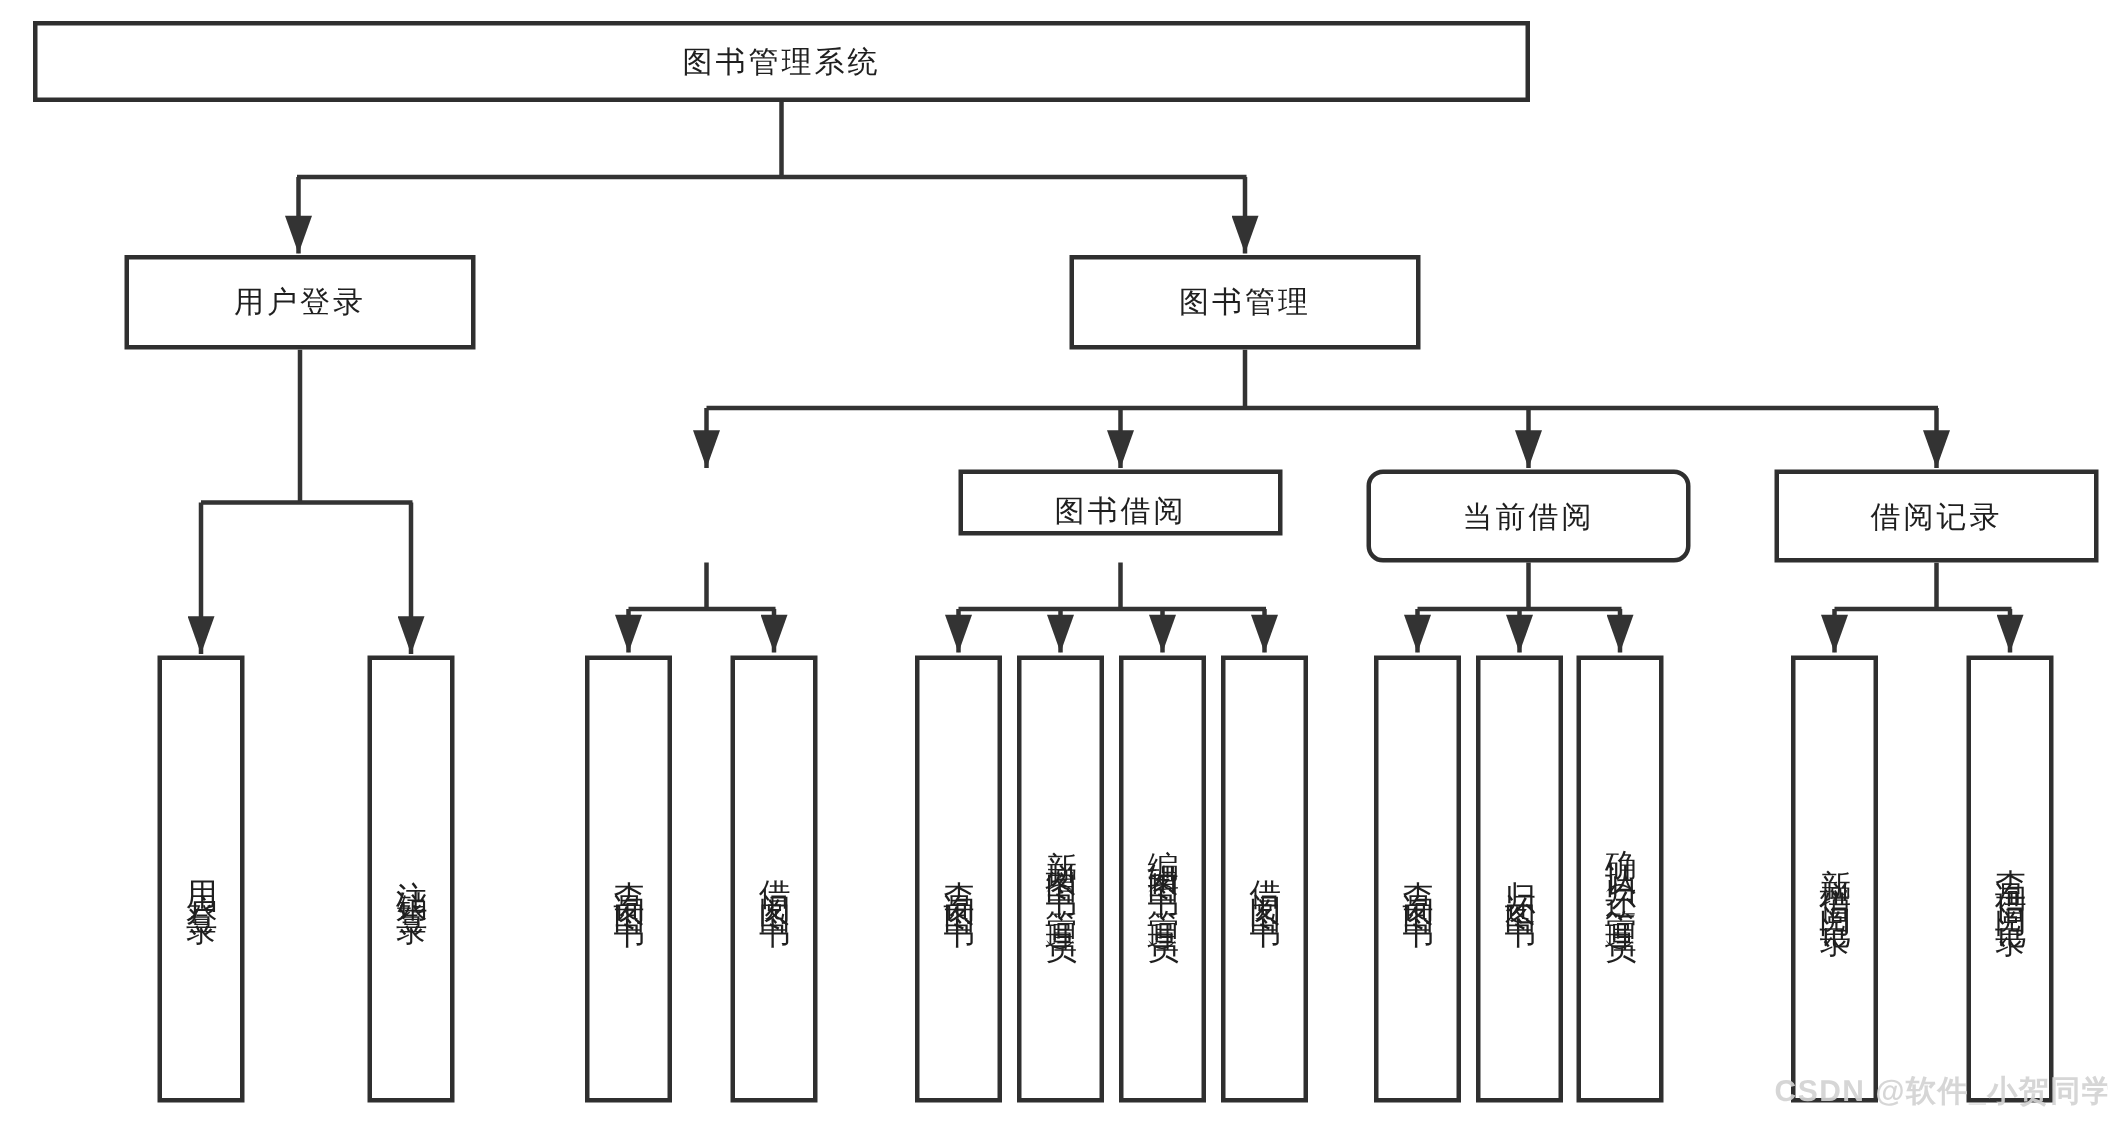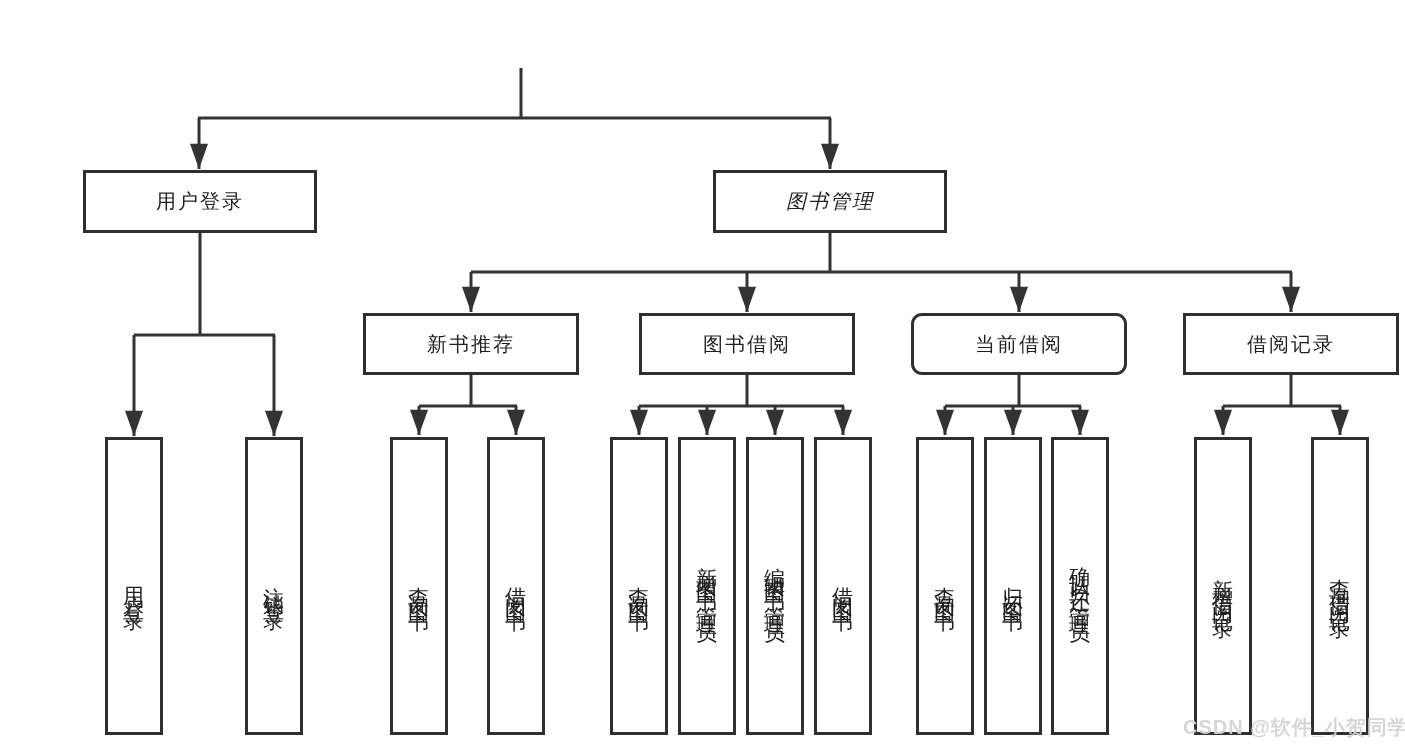--- a/index.html
+++ b/index.html
@@ -101,32 +101,32 @@
     <path d="M843 406 V435" fill="none" stroke="#333333" stroke-width="3" marker-end="url(#arrow)"></path>
 
     <path d="M945 406 V435" fill="none" stroke="#333333" stroke-width="3" marker-end="url(#arrow)"></path>
     <path d="M1013 406 V435" fill="none" stroke="#333333" stroke-width="3" marker-end="url(#arrow)"></path>
     <path d="M1080 406 V435" fill="none" stroke="#333333" stroke-width="3" marker-end="url(#arrow)"></path>
 
     <path d="M1223 406 V435" fill="none" stroke="#333333" stroke-width="3" marker-end="url(#arrow)"></path>
     <path d="M1340 406 V435" fill="none" stroke="#333333" stroke-width="3" marker-end="url(#arrow)"></path>
   </svg>
 
+  <div class="box" style="left:22px; top:14px; width:998px; height:54px;">
+    <span class="label">图书管理系统</span>
+  </div>
 
   <div class="box" style="left:83px; top:170px; width:234px; height:63px;">
     <span class="label">用户登录</span>
   </div>
-  <div class="box" style="left:713px; top:170px; width:234px; height:63px;font-style:italic;">
+  <div class="box" style="left:713px; top:170px; width:234px; height:63px;">
     <span class="label">图书管理</span>
   </div>
 
-  <div class="box" style="left:363px; top:313px; width:216px; height:62px;">
-    <span class="label">新书推荐</span>
-  </div>
-  <div class="box" style="left:639px; top:313px; width:216px; height:62px;">
+  <div class="box" style="left:639px; top:313px; width:216px; height:44px;align-items:flex-end;">
     <span class="label">图书借阅</span>
   </div>
   <div class="box" style="left:911px; top:313px; width:216px; height:62px;border-radius:11px;">
     <span class="label">当前借阅</span>
   </div>
   <div class="box" style="left:1183px; top:313px; width:216px; height:62px;">
     <span class="label">借阅记录</span>
   </div>
 
   <div class="box leaf" style="left:105px; top:437px;">

